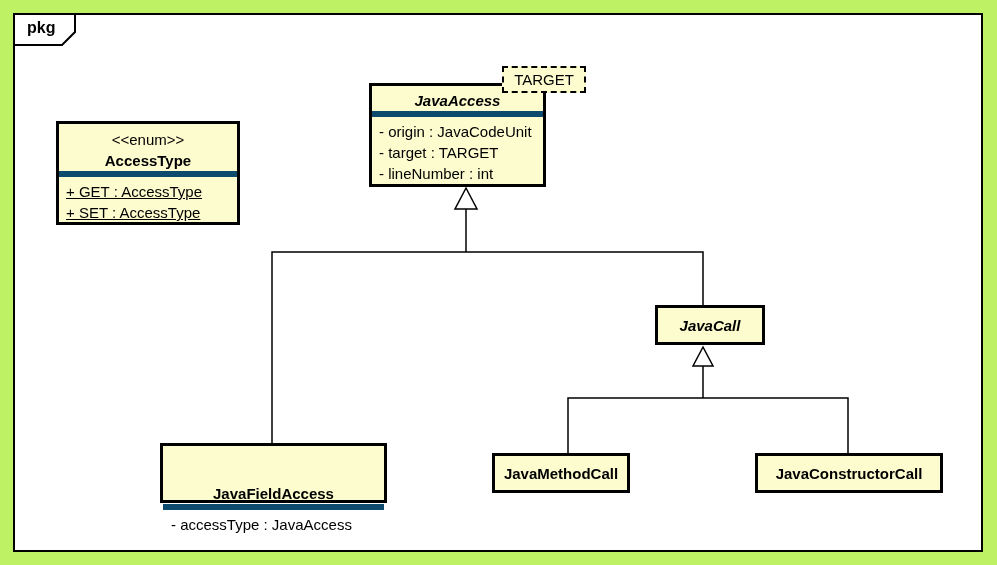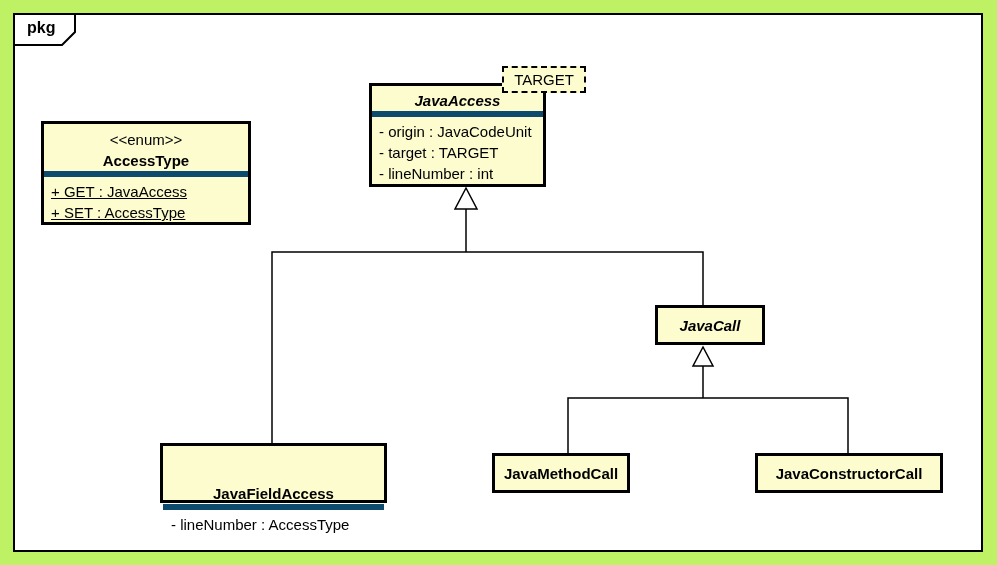--- a/index.html
+++ b/index.html
@@ -81,21 +81,21 @@
     background: #FDFCCF;
     border: 2px dashed #000000;
     z-index: 3;
     font-size: 15px;
     display: flex;
     align-items: center;
     justify-content: center;
     white-space: nowrap;
   }
   
-  .box-accesstype      { left: 41px;  top: 121px; width: 210px; height: 104px; }
+  .box-accesstype      { left: 56px;  top: 121px; width: 184px; height: 104px; }
   .box-javaaccess      { left: 369px; top: 83px;  width: 177px; height: 104px; }
   .box-javacall        { left: 655px; top: 305px; width: 110px;  height: 40px; }
   .box-javafieldaccess { left: 160px; top: 443px; width: 227px; height: 60px; }
   .box-javamethodcall  { left: 492px; top: 453px; width: 138px; height: 40px; }
   .box-javaconstructorcall { left: 755px; top: 453px; width: 188px; height: 40px; }
   .box-accesstype .uml-title { padding-top: 5px; }
   .box-javafieldaccess .uml-title { padding-top: 8px; margin-top: 29px; }
   .box-javafieldaccess .uml-attrs { padding: 4px 8px; }
 </style>
 </head>
@@ -119,21 +119,21 @@
   </svg>
 
   <div class="pkg-label">pkg</div>
 
   <div class="uml-class box-accesstype">
     <div class="uml-title">
       <span class="stereotype">&lt;&lt;enum&gt;&gt;</span>
       <span class="title-name">AccessType</span>
     </div>
     <div class="uml-attrs">
-      <div class="uml-attr static">+ GET : JavaAccess</div>
+      <div class="uml-attr static">+ GET : AccessType</div>
       <div class="uml-attr static">+ SET : AccessType</div>
     </div>
   </div>
 
   <div class="uml-class abstract box-javaaccess">
     <div class="uml-title">
       <span class="title-name">JavaAccess</span>
     </div>
     <div class="uml-attrs">
       <div class="uml-attr">- origin : JavaCodeUnit</div>
@@ -148,21 +148,21 @@
     <div class="uml-title">
       <span class="title-name">JavaCall</span>
     </div>
   </div>
 
   <div class="uml-class box-javafieldaccess">
     <div class="uml-title">
       <span class="title-name">JavaFieldAccess</span>
     </div>
     <div class="uml-attrs">
-      <div class="uml-attr">- lineNumber : AccessType</div>
+      <div class="uml-attr">- accessType : JavaAccess</div>
     </div>
   </div>
 
   <div class="uml-class single box-javamethodcall">
     <div class="uml-title">
       <span class="title-name">JavaMethodCall</span>
     </div>
   </div>
 
   <div class="uml-class single box-javaconstructorcall">

